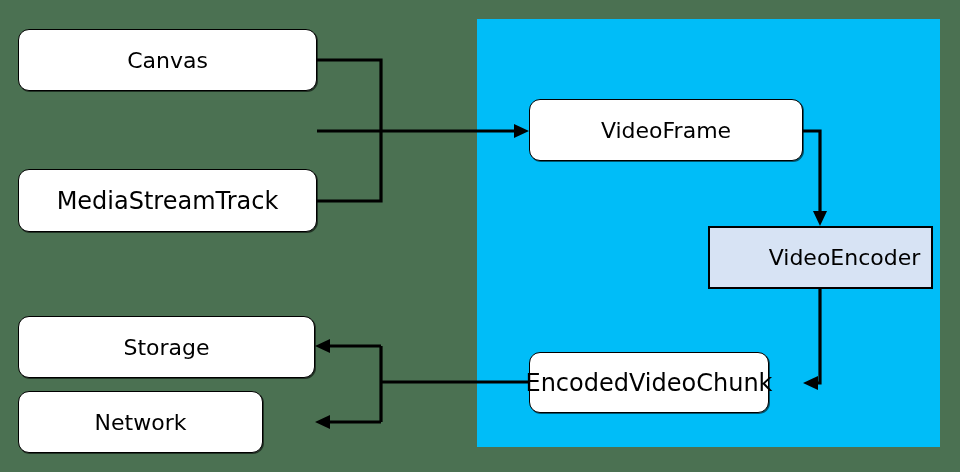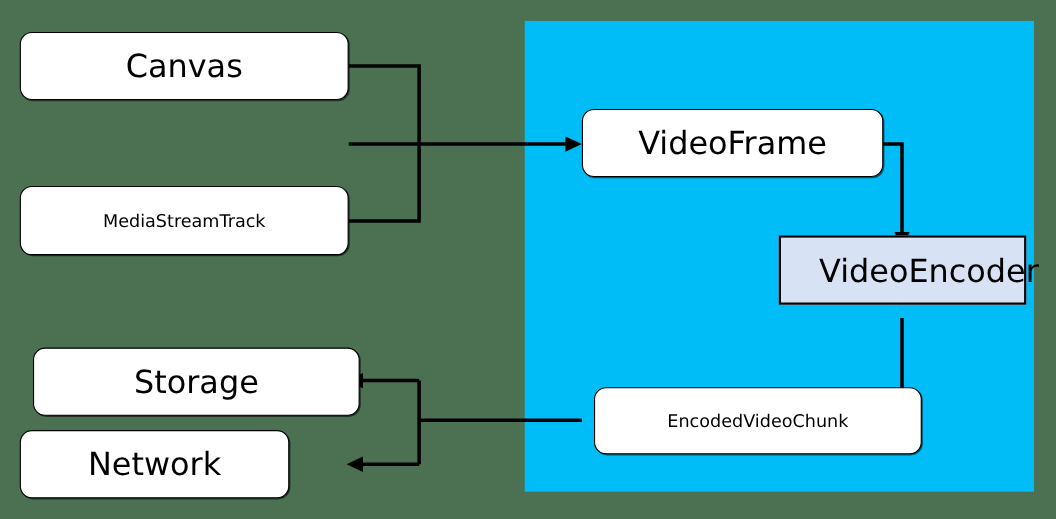--- a/index.html
+++ b/index.html
@@ -54,31 +54,31 @@
   }
   .node.rounded {
     border-radius: 11px;
     box-shadow: 1px 1px 0 rgba(0,0,0,0.55);
   }
   .node.square {
     border-width: 2px;
     border-radius: 0;
     background: var(--encoderfill, #d7e3f4);
   }
-  .fs-lg { font-size: 29px; text-align: right; }
-  .fs-md { font-size: 16px; }
+  .fs-lg { font-size: 22px; text-align: right; }
+  .fs-md { font-size: 24px; }
 
   
   #n-canvas            { left: 18px;  top: 29px;  width: 299px; height: 62px; }
   #n-imagebitmap       { left: 18px;  top: 98px;  width: 299px; height: 63px; }
   #n-mediastreamtrack  { left: 18px;  top: 169px; width: 299px; height: 63px; }
   #n-videoframe        { left: 529px; top: 99px;  width: 274px; height: 62px; }
-  #n-videoencoder      { left: 708px; top: 214px; width: 225px; height: 63px; padding-left: 48px; }
-  #n-encodedvideochunk { left: 529px; top: 352px; width: 298px; height: 61px; margin-left: 11px; }
-  #n-storage           { left: 18px;  top: 316px; width: 297px; height: 62px; margin-left: 12px; }
+  #n-videoencoder      { left: 708px; top: 226px; width: 225px; height: 63px; padding-left: 48px; }
+  #n-encodedvideochunk { left: 529px; top: 352px; width: 240px; height: 61px; }
+  #n-storage           { left: 18px;  top: 316px; width: 297px; height: 62px; }
   #n-network           { left: 18px;  top: 391px; width: 245px; height: 62px; }
 </style>
 </head>
 <body style="background: rgb(75, 113, 82);">
 
 <div class="stage" style="--bg: #4b7152; --region: #00bdf8; --nodefill: #ffffff; --encoderfill: #d7e3f4; --line: #000000;">
 
   <div class="codec-region"></div>
 
   <svg class="wires" viewBox="0 0 960 472" xmlns="http://www.w3.org/2000/svg" aria-hidden="true">

